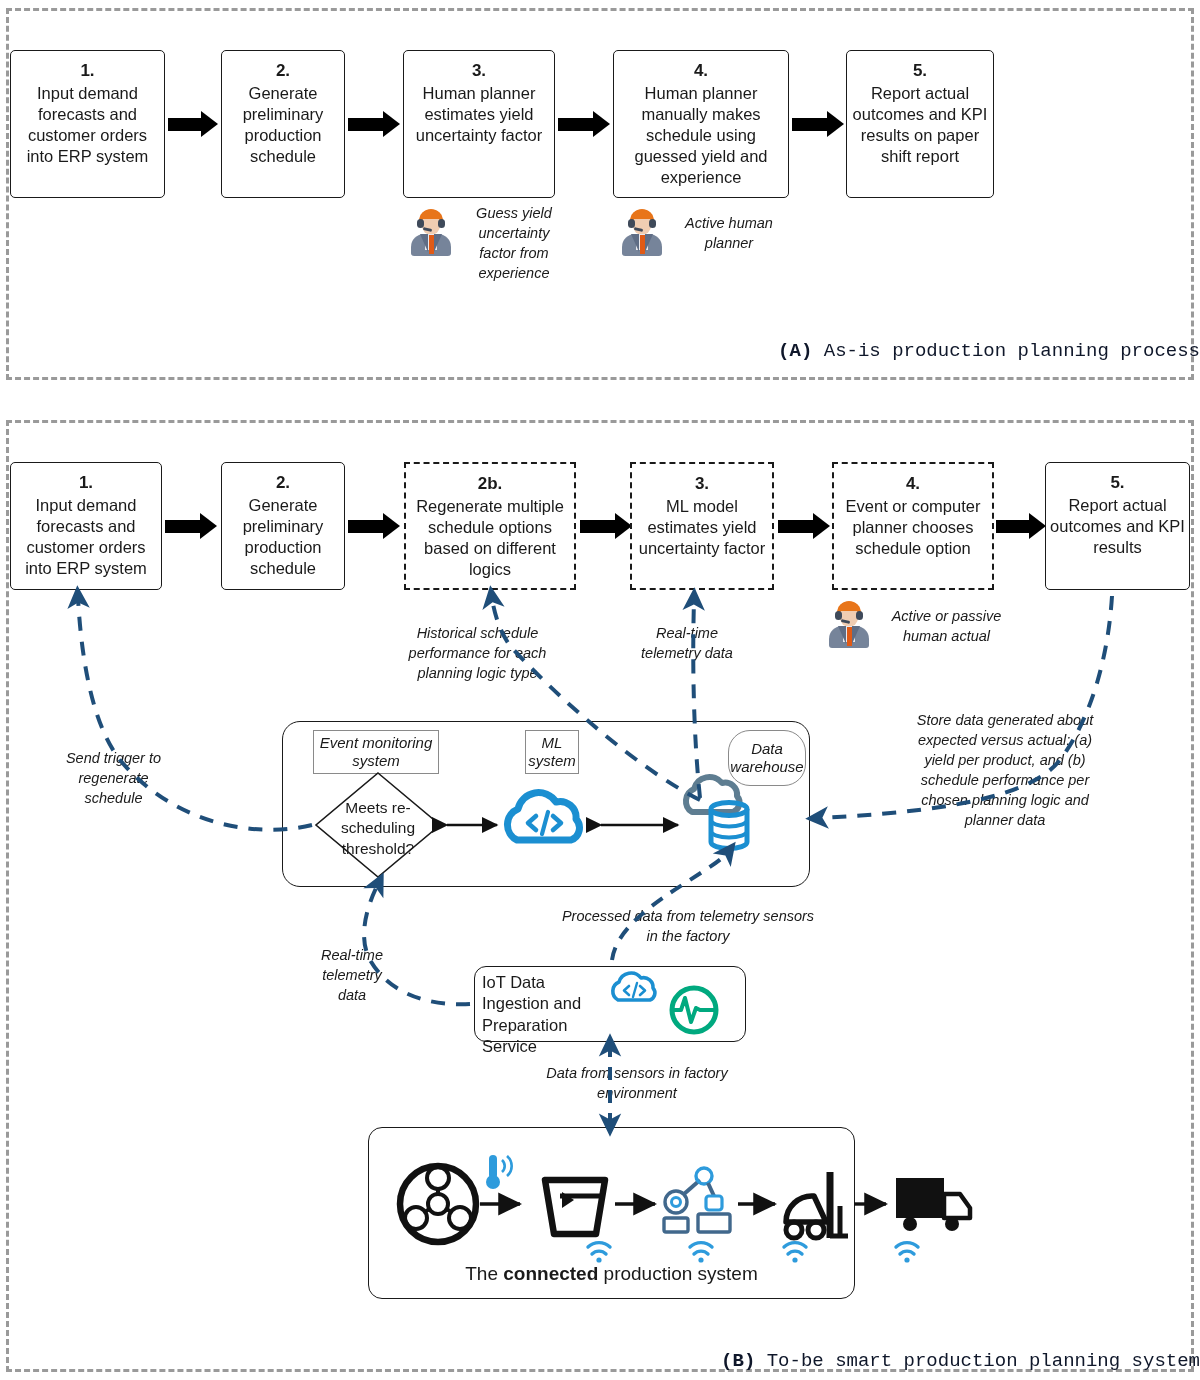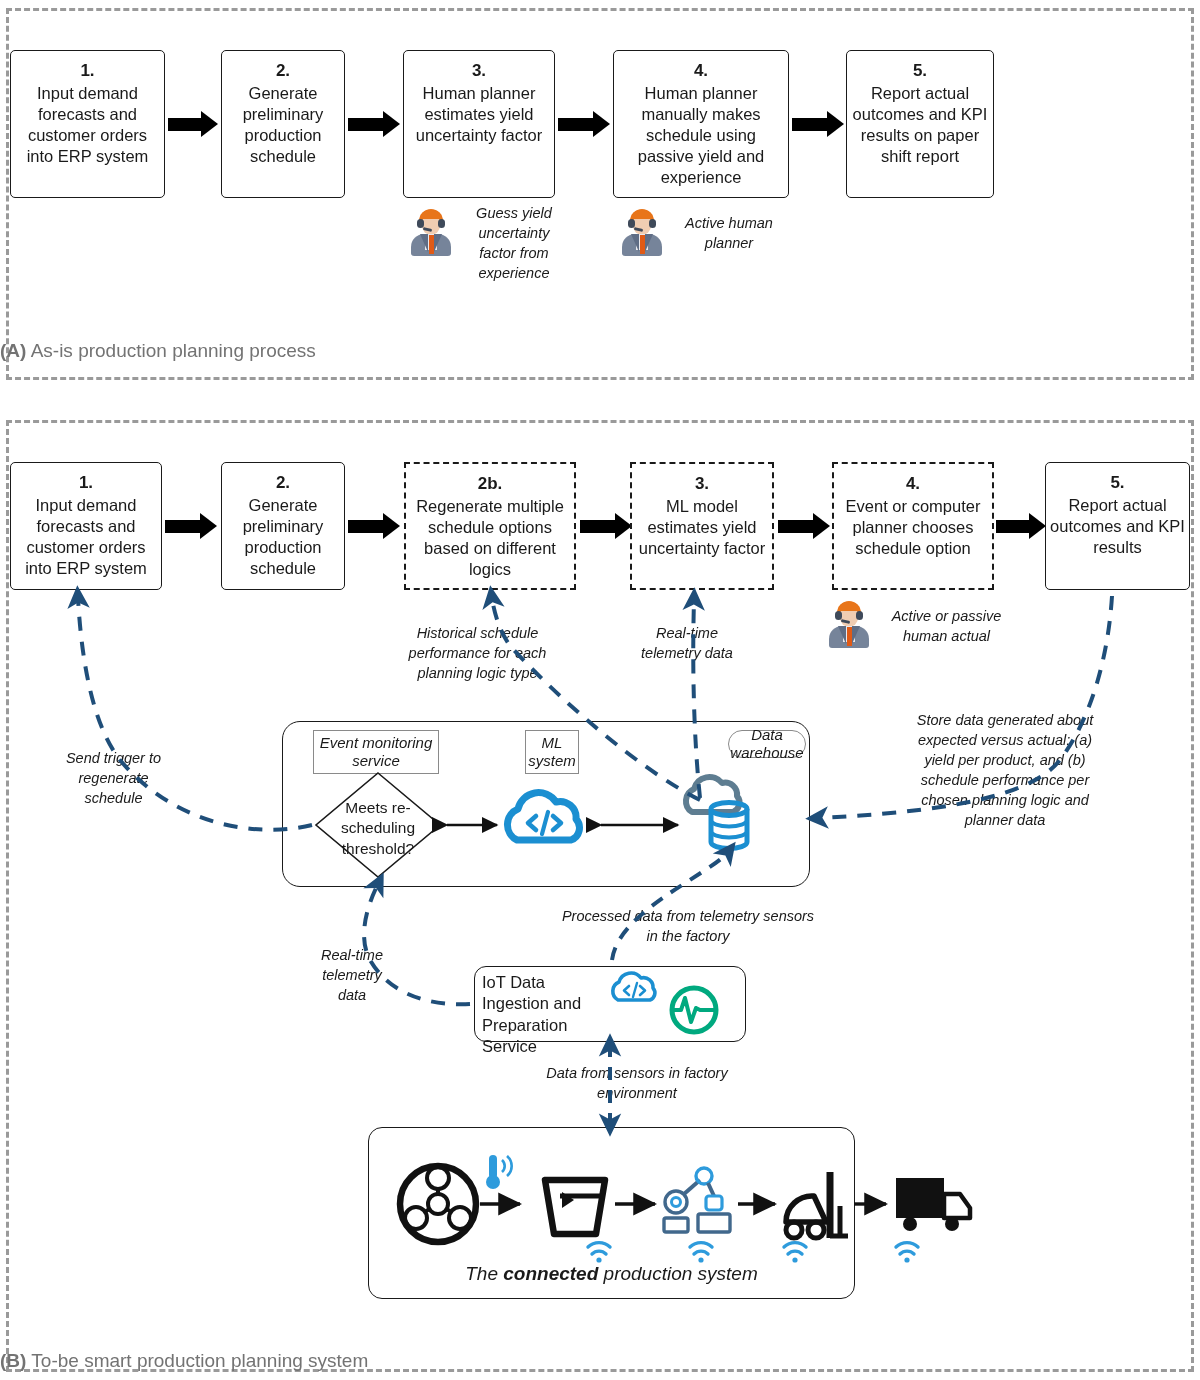--- a/index.html
+++ b/index.html
@@ -35,34 +35,34 @@
   .person .mic{position:absolute;left:14px;top:20px;width:9px;height:3px;background:#3f4a5a;border-radius:2px;transform:rotate(12deg);}
   .person .body{position:absolute;left:2px;top:26px;width:40px;height:22px;background:#76849a;border-radius:13px 13px 3px 3px;}
   .person .shirt{position:absolute;left:16px;top:26px;width:12px;height:16px;background:#e9e9ee;}
   .person .tie{position:absolute;left:20px;top:27px;width:5px;height:19px;background:#e05a16;}
   .person .lapelL{position:absolute;left:11px;top:26px;width:0;height:0;border-left:8px solid transparent;border-top:18px solid #5f6d85;}
   .person .lapelR{position:absolute;left:25px;top:26px;width:0;height:0;border-right:8px solid transparent;border-top:18px solid #5f6d85;}
 
   .note{position:absolute;font-style:italic;font-size:14.5px;color:#1a1a1a;line-height:1.38;}
   .note.c{text-align:center;}
 
-  .caption{position:absolute;width:100%;text-align:left;font-family:Liberation Sans, sans-serif;font-size:19px;color:#737373;}
+  .caption{position:absolute;width:100%;text-align:right;font-family:Liberation Mono, monospace;font-size:19px;color:#0f172a;}
   .caption b{font-weight:bold;}
 
   
   .container-round{position:absolute;box-sizing:border-box;border:1.6px solid #1a1a1a;border-radius:18px;background:#fff;}
   .labelbox{position:absolute;box-sizing:border-box;border:1.3px solid #8a8a8a;background:#fff;
             font-style:italic;font-size:15px;text-align:center;line-height:1.2;color:#1a1a1a;
             display:flex;align-items:center;justify-content:center;padding:2px 4px;}
   .diamond-txt{position:absolute;text-align:center;font-size:15.5px;color:#1a1a1a;line-height:1.32;}
 
   .iotbox{position:absolute;box-sizing:border-box;border:1.6px solid #1a1a1a;border-radius:12px;background:#fff;}
   .iot-label{position:absolute;font-size:16.5px;color:#1a1a1a;line-height:1.3;}
   .prodbox{position:absolute;box-sizing:border-box;border:1.6px solid #1a1a1a;border-radius:14px;background:#fff;}
-  .prod-caption{position:absolute;width:100%;text-align:center;font-size:19px;color:#1a1a1a;font-style:italic;}
+  .prod-caption{position:absolute;width:100%;text-align:center;font-size:19px;color:#1a1a1a;}
   .prod-caption b{font-weight:bold;}
   svg{overflow:visible;}
 </style>
 </head>
 <body>
 
 <div class="stage">
 
   <div class="panel" id="panel-a"></div>
 
@@ -85,21 +85,21 @@
   <div class="pbox" style="left:403px;top:50px;width:152px;height:148px;">
     <span class="num">3.</span>
     <span class="txt">Human planner estimates yield uncertainty factor</span>
   </div>
   <div class="barrow" style="left:558px;top:111px;width:52px;">
     <div class="shaft" style="width:35px;"></div>
       <div class="head" style="left:35px;"></div>
   </div>
   <div class="pbox" style="left:613px;top:50px;width:176px;height:148px;">
     <span class="num">4.</span>
-    <span class="txt">Human planner manually makes schedule using passive yield and experience</span>
+    <span class="txt">Human planner manually makes schedule using guessed yield and experience</span>
   </div>
   <div class="barrow" style="left:792px;top:111px;width:52px;">
     <div class="shaft" style="width:35px;"></div>
       <div class="head" style="left:35px;"></div>
   </div>
   <div class="pbox" style="left:846px;top:50px;width:148px;height:148px;">
     <span class="num">5.</span>
     <span class="txt">Report actual outcomes and KPI results on paper shift report</span>
   </div>
 
@@ -202,23 +202,23 @@
 
   <div class="note c" style="left:395px;top:623px;width:165px;">Historical schedule performance for each planning logic type</div>
   <div class="note c" style="left:637px;top:623px;width:100px;">Real-time telemetry data</div>
   <div class="note c" style="left:55px;top:748px;width:117px;">Send trigger to regenerate schedule</div>
   <div class="note c" style="left:905px;top:710px;width:200px;">Store data generated about expected versus actual: (a) yield per product, and (b) schedule performance per chosen planning logic and planner data</div>
   <div class="note c" style="left:312px;top:945px;width:80px;">Real-time telemetry data</div>
   <div class="note c" style="left:558px;top:906px;width:260px;">Processed data from telemetry sensors in the factory</div>
   <div class="note c" style="left:522px;top:1063px;width:230px;">Data from sensors in factory environment</div>
 
   <div class="container-round" style="left:282px;top:721px;width:528px;height:166px;"></div>
-  <div class="labelbox" style="left:313px;top:730px;width:126px;height:44px;">Event monitoring service</div>
+  <div class="labelbox" style="left:313px;top:730px;width:126px;height:44px;">Event monitoring system</div>
   <div class="labelbox" style="left:525px;top:730px;width:54px;height:44px;">ML system</div>
-  <div class="labelbox" style="left:728px;top:730px;width:78px;height:28px;border-radius:22px;">Data warehouse</div>
+  <div class="labelbox" style="left:728px;top:730px;width:78px;height:56px;border-radius:22px;">Data warehouse</div>
   <div class="diamond-txt" style="left:335px;top:798px;width:86px;">Meets re-scheduling threshold?</div>
 
   <div class="iotbox" style="left:474px;top:966px;width:272px;height:76px;"></div>
   <div class="iot-label" style="left:482px;top:972px;width:130px;">IoT Data Ingestion and Preparation Service</div>
 
   <div class="prodbox" style="left:368px;top:1127px;width:487px;height:172px;"></div>
   <div class="prod-caption" style="left:368px;top:1263px;width:487px;">
     <span>The </span><b>connected</b><span> production system</span>
   </div>
 

